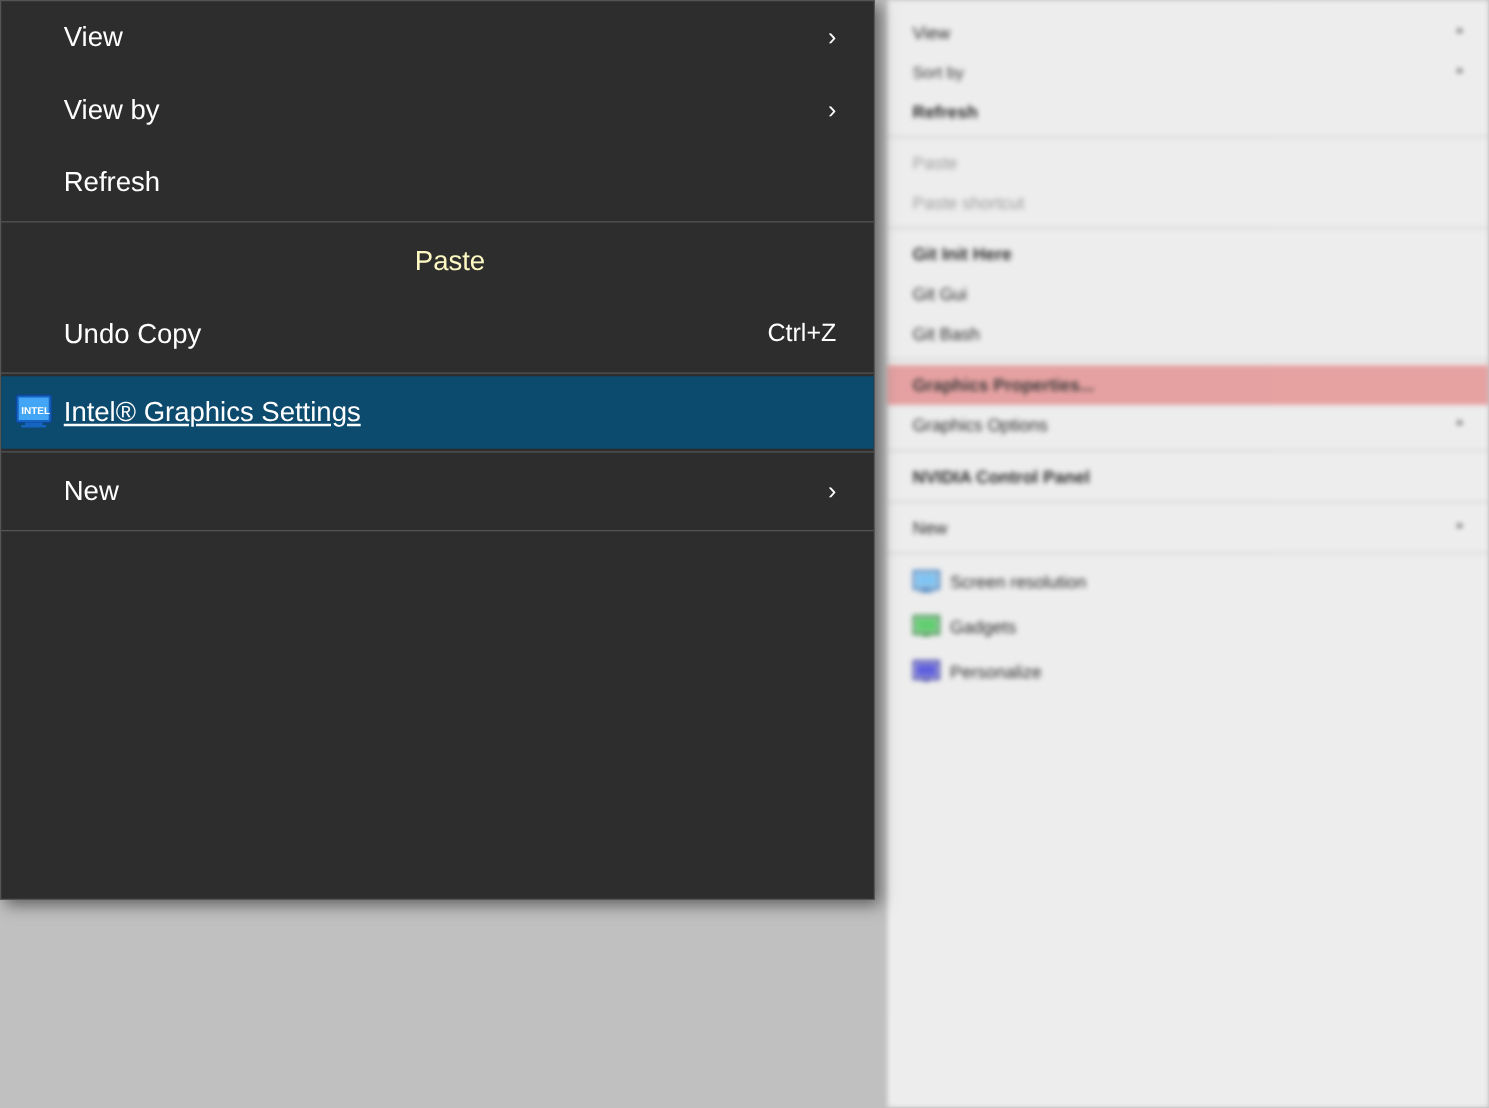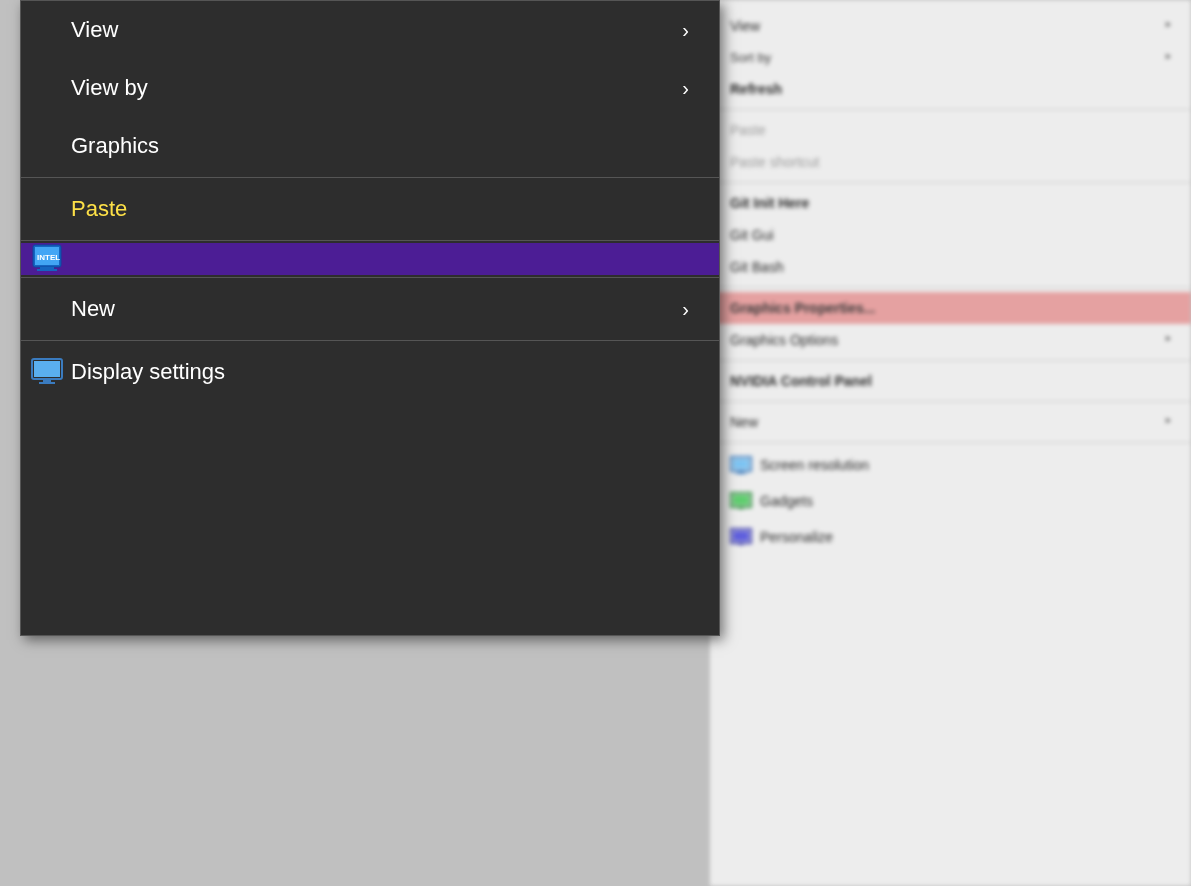--- a/index.html
+++ b/index.html
@@ -74,45 +74,45 @@
       margin-right: 8px;
       flex-shrink: 0;
     }
 
     
     .dark-context-menu {
       position: absolute;
       top: 0;
       left: 0;
       width: 700px;
-      height: 636px;
+      height: 720px;
       background: #2d2d2d;
       border: 1px solid #555;
       box-shadow: 4px 4px 12px rgba(0,0,0,0.5);
-      margin-left: 20px;
     }
 
     .menu-item {
       display: flex;
       align-items: center;
       padding: 16px 30px 16px 50px;
       font-size: 22px;
       color: #ffffff;
       cursor: pointer;
       position: relative;
       white-space: nowrap;
     }
 
     .menu-item.active {
-      background: #4c1d95;
+      background: #0c4a6e;
       text-decoration: underline;
     }
 
     .menu-item.disabled {
-      color: #fde047;
+      color: #fef9c3;
+      justify-content: center;
     }
 
     .menu-item .arrow {
       position: absolute;
       right: 30px;
       font-size: 20px;
       color: #ffffff;
     }
 
     .menu-item .shortcut {
@@ -213,60 +213,54 @@
     <span>View</span>
     <span class="arrow">›</span>
   </div>
 
   <div class="menu-item">
     <span>View by</span>
     <span class="arrow">›</span>
   </div>
 
   <div class="menu-item">
-    <span>Graphics</span>
+    <span>Refresh</span>
   </div>
 
   <div class="menu-divider"></div>
 
   <div class="menu-item disabled">
     <span>Paste</span>
   </div>
 
 
+  <div class="menu-item">
+    <span>Undo Copy</span>
+    <span class="shortcut">Ctrl+Z</span>
+  </div>
 
   <div class="menu-divider"></div>
 
   <div class="menu-item active">
     <span class="icon-left">
       <svg class="intel-icon" viewBox="0 0 30 30">
         <rect x="1" y="1" width="28" height="22" rx="2" fill="#1565c0" stroke="#0d47a1" stroke-width="1"></rect>
         <rect x="3" y="3" width="24" height="18" fill="#42a5f5"></rect>
         <rect x="8" y="23" width="14" height="2" fill="#1565c0"></rect>
         <rect x="5" y="25" width="20" height="2" fill="#1565c0"></rect>
         <text x="5" y="16" font-size="8" fill="white" font-weight="bold" font-family="Arial">INTEL</text>
       </svg>
     </span>
+    <span>Intel® Graphics Settings</span>
   </div>
 
   <div class="menu-divider"></div>
 
   <div class="menu-item">
     <span>New</span>
     <span class="arrow">›</span>
   </div>
 
   <div class="menu-divider"></div>
 
-  <div class="menu-item">
-    <span class="icon-left">
-      <svg class="display-icon" viewBox="0 0 32 28">
-        <rect x="1" y="1" width="30" height="20" rx="2" fill="none" stroke="#3a7bbf" stroke-width="2"></rect>
-        <rect x="3" y="3" width="26" height="16" fill="#5aafef"></rect>
-        <rect x="12" y="21" width="8" height="3" fill="#3a7bbf"></rect>
-        <rect x="8" y="24" width="16" height="2" fill="#3a7bbf"></rect>
-      </svg>
-    </span>
-    <span>Display settings</span>
-  </div>
 
 
 </div>
 
 </body></html>

